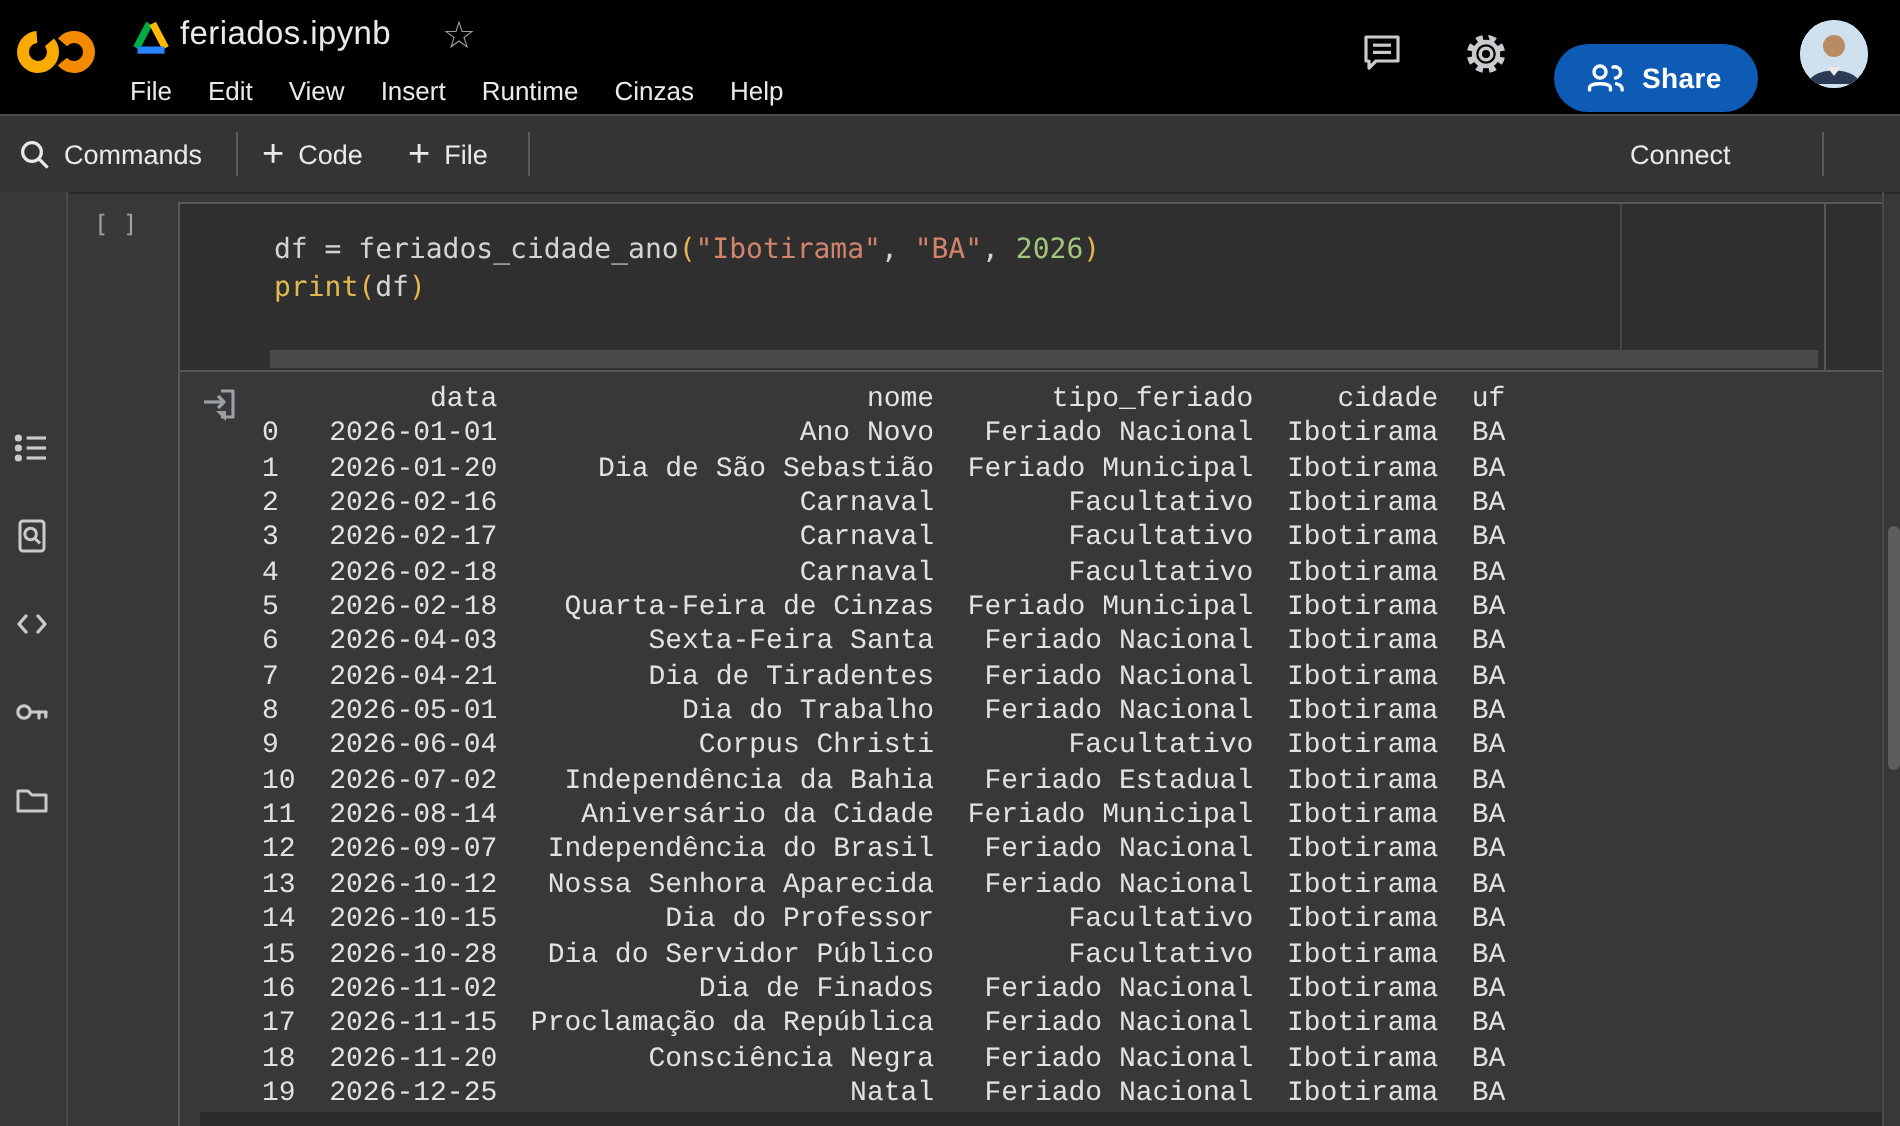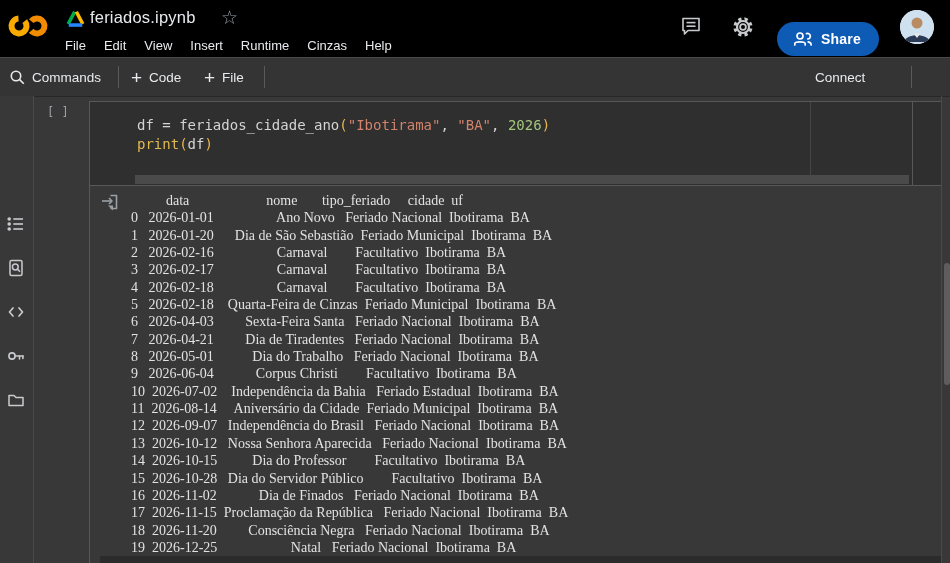--- a/index.html
+++ b/index.html
@@ -37,21 +37,21 @@
   #ruler{position:absolute;left:810px;top:102px;width:1px;height:73px;background:#454545;}
   #hscroll{position:absolute;left:135px;top:175px;width:774px;height:9px;background:#4a4a4a;cursor:pointer;}
   #execind{position:absolute;left:47px;top:105px;font-family:"DejaVu Sans Mono",monospace;font-size:12px;color:#9aa0a6;cursor:pointer;white-space:pre;}
   #code{position:absolute;left:137px;top:116px;font-family:"DejaVu Sans Mono",monospace;font-size:14px;cursor:text;}
   .code-line{height:19px;line-height:19px;white-space:pre;}
   .tok-plain{color:#d4d4d4}.tok-bracket{color:#e9b64d}.tok-string{color:#d1836b}
   .tok-number{color:#a3c57c}.tok-function{color:#e0b94f}
 
   
   #outicon{position:absolute;left:101px;top:193px;cursor:pointer;}
-  #output{position:absolute;left:131px;top:192px;margin:0;font-family:Liberation Serif, serif;
+  #output{position:absolute;left:131px;top:192px;margin:0;font-family:Liberation Mono, monospace;
           font-size:14px;line-height:17.35px;color:#e2e2e2;white-space:pre;}
   #out-hscroll{position:absolute;left:100px;top:556px;width:841px;height:7px;background:#2b2b2b;cursor:pointer;}
 
   
   #right-divider{position:absolute;left:941px;top:96px;width:1px;height:467px;background:#4a4a4a;}
   #vthumb{position:absolute;left:944px;top:263px;width:6px;height:122px;background:#5d5d5d;border-radius:3px;cursor:pointer;}
 </style>
 </head>
 <body>
 

